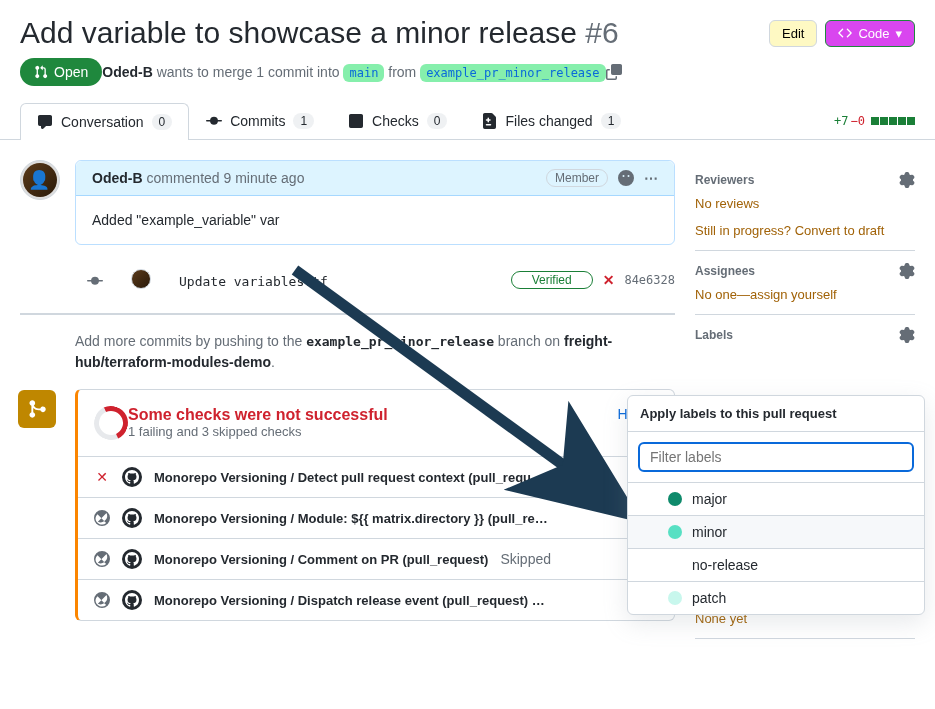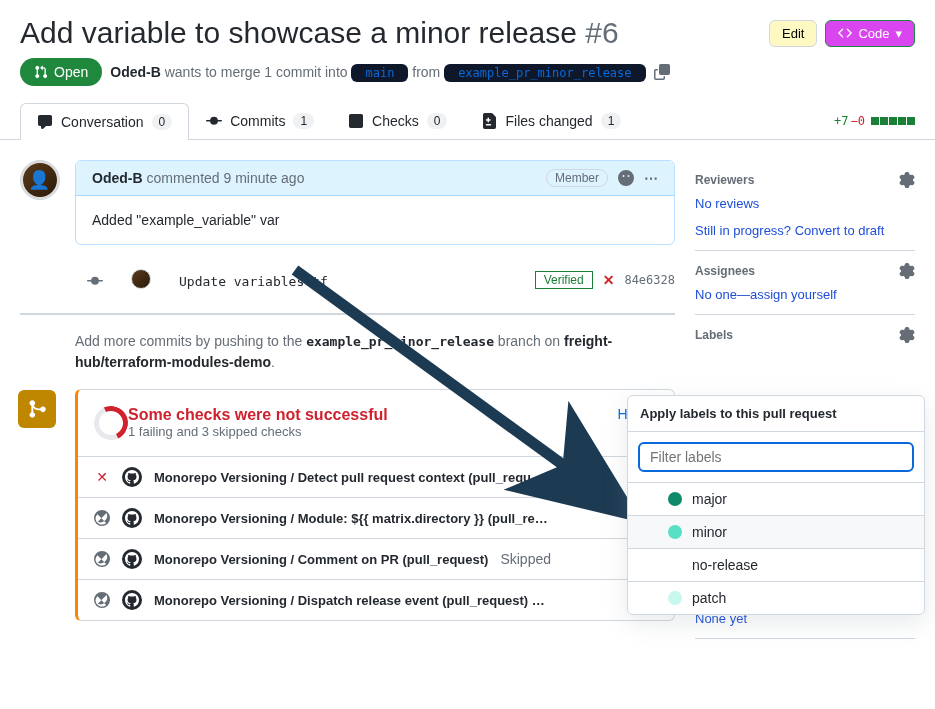--- a/index.html
+++ b/index.html
@@ -4,25 +4,25 @@
 <style>
 * { box-sizing: border-box; margin: 0; padding: 0; }
 body { font-family: -apple-system, BlinkMacSystemFont, "Segoe UI", Helvetica, Arial, sans-serif; font-size: 14px; color: #24292f; background: #fff; width: 935px; }
 .header-row { display: flex; align-items: center; justify-content: space-between; padding: 16px 20px 8px; }
 .pr-title { font-size: 30px; font-weight: 400; }
 .pr-title strong { font-weight: 400; }
 .pr-number { color: #656d76; font-weight: 300; }
 .header-buttons { display: flex; gap: 8px; }
 .btn { padding: 5px 12px; border: 1px solid #d0d7de; border-radius: 6px; background: #fef9c3; font-size: 13px; font-weight: 500; cursor: pointer; }
 .btn-code { background: #d946ef; color: #fff; border-color: #1f883d; display: flex; align-items: center; gap: 6px; }
-.subheader { display: flex; align-items: center; gap: 8px; padding: 0 20px 16px; }
+.subheader { display: flex; align-items: center; gap: 0; padding: 0 20px 16px; }
 .state-badge { background: #1f883d; color: #fff; padding: 6px 14px; border-radius: 20px; font-weight: 500; display: flex; align-items: center; gap: 6px; }
 .merge-info { color: #656d76; }
 .merge-info b { color: #24292f; font-weight: 600; }
-.branch-pill { background: #0f172a; color: #0969da; padding: 2px 14px; border-radius: 6px; font-family: ui-monospace, SFMono-Regular, monospace; font-size: 12px; }
+.branch-pill { background: #86efac; color: #0969da; padding: 2px 6px; border-radius: 6px; font-family: ui-monospace, SFMono-Regular, monospace; font-size: 12px; }
 .copy-icon { color: #656d76; cursor: pointer; }
 .tabnav { border-bottom: 1px solid #d0d7de; padding: 0 20px; display: flex; align-items: center; }
 .tab { padding: 10px 16px; border: 1px solid transparent; border-bottom: none; display: flex; align-items: center; gap: 8px; color: #24292f; cursor: pointer; border-radius: 6px 6px 0 0; }
 .tab.selected { background: #fff; border-color: #d0d7de; border-top: 1px solid #d0d7de; margin-bottom: -1px; }
 .counter { background: #afb8c133; border-radius: 10px; padding: 1px 7px; font-size: 12px; font-weight: 500; }
 .diffstat { margin-left: auto; font-size: 12px; font-family: ui-monospace, monospace; display: flex; align-items: center; gap: 2px;}
 .diff-add { color: #1a7f37; }
 .diff-del { color: #cf222e; }
 .diff-blocks { display: flex; gap: 1px; margin-left: 4px; }
 .diff-block { width: 8px; height: 8px; background: #1a7f37; }
@@ -36,21 +36,21 @@
 .comment-header-left { color: #656d76; }
 .comment-header-left b { color: #24292f; font-weight: 600; }
 .comment-header-right { display: flex; align-items: center; gap: 10px; }
 .member-badge { border: 1px solid #d0d7de; padding: 1px 8px; border-radius: 12px; font-size: 12px; color: #656d76; }
 .comment-body { padding: 16px; }
 .commit-row { display: flex; align-items: flex-end; gap: 28px; padding: 8px 0 8px 0px; margin-left: 12px; border: none; position: relative; }
 .commit-dot { width: 16px; height: 16px; display:flex; align-items:center; justify-content:center; color: #656d76; }
 .mini-avatar { width: 20px; height: 20px; border-radius: 50%; background: linear-gradient(135deg,#5a3a1a,#2a1a0a); border:1px solid #d0d7de; }
 .commit-msg { font-family: ui-monospace, monospace; font-size: 13px; color: #24292f; }
 .commit-right { margin-left: auto; display: flex; align-items: center; gap: 10px; }
-.verified-badge { border: 1px solid #1a7f37; color: #1a7f37; padding: 1px 8px; border-radius: 0; font-size: 12px; }
+.verified-badge { border: 1px solid #1a7f37; color: #1a7f37; padding: 1px 20px; border-radius: 9px; font-size: 12px; }
 .commit-sha { font-family: ui-monospace, monospace; font-size: 12px; color: #656d76; }
 .x-mark { color: #cf222e; font-weight: bold; }
 .hr-line { border-top: 2px solid #d0d7de; margin: 16px 0; margin-left: -55px; }
 .push-note { color: #656d76; margin: 16px 0; line-height: 1.5; }
 .push-note b { color: #24292f; font-weight: 600; }
 .mono { font-family: ui-monospace, monospace; font-size: 13px; font-weight:600; color:#24292f; }
 .status-panel { border: 1px solid #d0d7de; border-left: 3px solid #fb8500; border-radius: 6px; position: relative; }
 .status-header { display: flex; align-items: flex-start; gap: 0; padding: 16px; }
 .status-ring { width: 34px; height: 34px; border-radius: 50%; border: 5px solid #e7e9ec; border-top-color: #cf222e; border-right-color: #cf222e; transform: rotate(20deg); flex-shrink:0; }
 .status-title { color: #cf222e; font-weight: 600; font-size: 16px; }
@@ -63,21 +63,21 @@
 .check-text { font-weight: 600; font-size: 13px; white-space: nowrap; overflow: hidden; text-overflow: ellipsis; }
 .check-status { color: #656d76; font-weight: 400; }
 .merge-ok-row { display: flex; align-items: flex-start; gap: 14px; padding: 16px; border-top: 1px solid #d0d7de; }
 .ok-circle { width: 30px; height: 30px; border-radius: 50%; background: #1f883d; display: flex; align-items: center; justify-content: center; color: #fff; flex-shrink:0; }
 .merge-ok-title { font-weight: 600; font-size: 15px; }
 .merge-ok-sub { color: #656d76; font-size: 13px; }
 .git-badge { position: absolute; left: -60px; top: 0; width: 38px; height: 38px; background: #bf8700; border-radius: 6px; display: flex; align-items: center; justify-content: center; color: #fff; }
 .sidebar { width: 220px; flex-shrink: 0; }
 .side-section { padding: 12px 0; border-bottom: 1px solid #d0d7de; }
 .side-header { display: flex; justify-content: space-between; align-items: center; font-weight: 600; font-size: 12px; color: #656d76; margin-bottom: 8px; }
-.side-content { font-size: 13px; color: #1d4ed8; }
+.side-content { font-size: 13px; color: #a16207; }
 .gear { color: #656d76; cursor: pointer; }
 .popover { position: absolute; right: 10px; top: 395px; width: 298px; background: #fff; border: 1px solid #d0d7de; border-radius: 6px; box-shadow: 0 8px 24px rgba(140,149,159,0.2); z-index: 100; }
 .popover-header { padding: 10px 12px; font-weight: 600; font-size: 13px; border-bottom: 1px solid #d0d7de; }
 .popover-filter { padding: 10px; }
 .filter-input { width: 100%; padding: 5px 10px; border: 2px solid #0969da; border-radius: 6px; font-size: 14px; outline: none; }
 .label-row { padding: 8px 16px 8px 40px; display: flex; align-items: center; gap: 10px; cursor: pointer; border-top: 1px solid #d0d7de; }
 .label-row:hover, .label-row.sel { background: #f6f8fa; }
 .label-swatch { width: 14px; height: 14px; border-radius: 50%; }
 .edit-labels-row { padding: 10px 16px; border-top: 1px solid #d0d7de; display: flex; align-items: center; gap: 8px; cursor: pointer; font-size: 13px; }
 .arrow-overlay { position: absolute; left: 275px; top: 260px; pointer-events: none; z-index: 50; }

